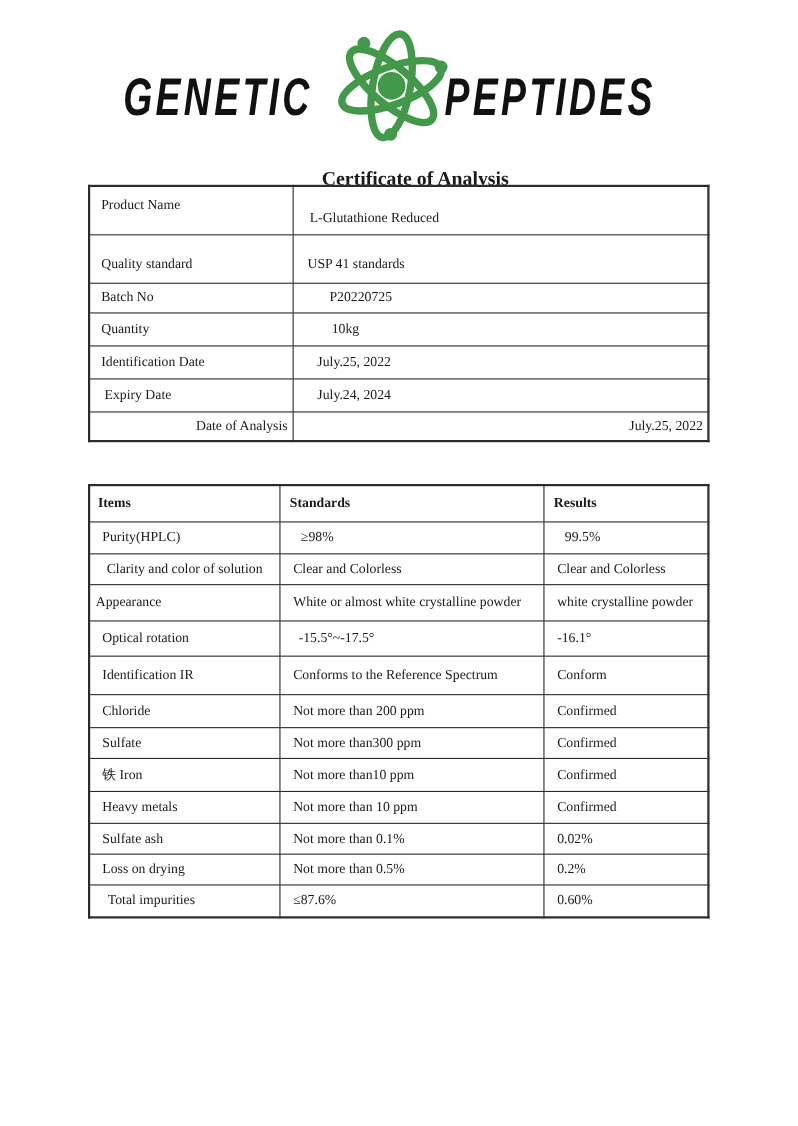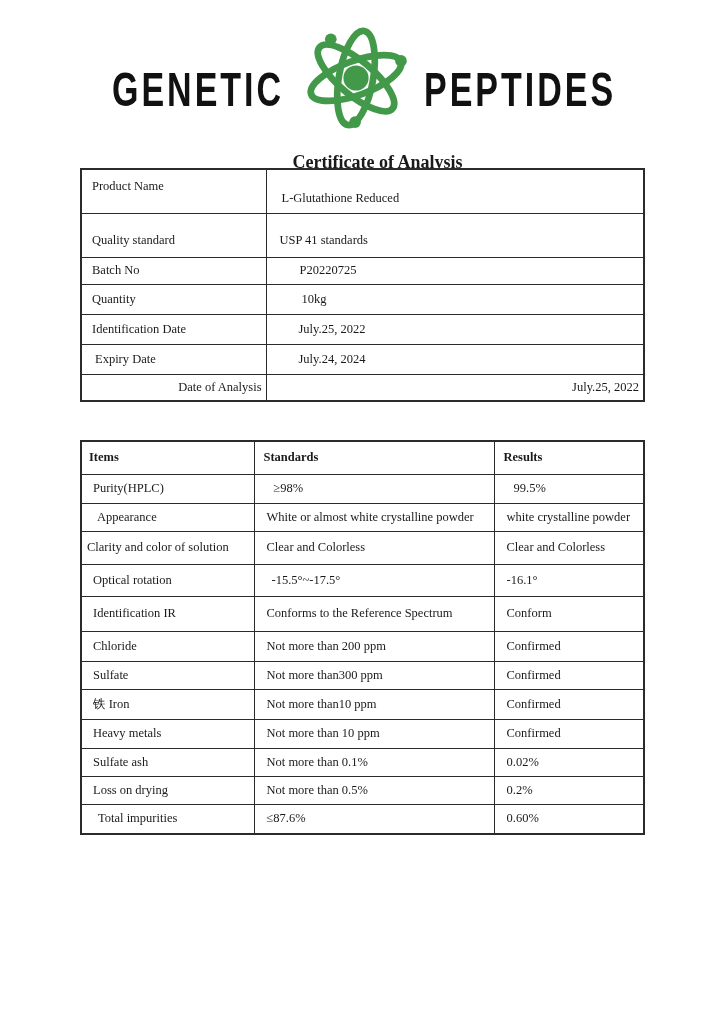--- a/index.html
+++ b/index.html
@@ -7,23 +7,24 @@
     position:relative; width:725px; height:1024px; background:#ffffff;
     font-family:"Liberation Serif", serif; color:#1a1a1a; overflow:hidden;
   }
 
   
   .brand {
     position:absolute; top:70px;
     font-family:"Liberation Sans", sans-serif; font-weight:bold;
     font-size:34px; letter-spacing:3px; line-height:38px; color:#111;
     white-space:nowrap;
+    font-style:italic;
   }
   .brand-left  { left:112px; }
-  .brand-right { left:424px; }
+  .brand-right { left:404px; }
   .stretch { display:inline-block; transform:scaleY(1.42); transform-origin:center; }
   .atom { position:absolute; left:300px; top:24px; width:112px; height:108px; }
   .atom svg { width:100%; height:100%; display:block; }
 
   
   .doc-title {
     position:absolute; top:137px; left:0; width:100%; margin:15px;
     text-align:center; font-size:18px; font-weight:bold;
     text-decoration:underline; text-decoration-thickness:2px; text-underline-offset:4px;
   }
@@ -45,21 +46,21 @@
   #info-table tr:nth-child(4) { height:30px; }
   #info-table tr:nth-child(5) { height:30px; }
   #info-table tr:nth-child(6) { height:30px; }
   #info-table tr:nth-child(7) { height:27px;text-align:right; }
   #info-table tr:nth-child(1) td:first-child { vertical-align:top; padding-top:9px; }
   #info-table tr:nth-child(1) td:last-child  { vertical-align:bottom; padding-bottom:7px; padding-left:15px; }
   #info-table tr:nth-child(2) td             { vertical-align:bottom; padding-bottom:9px;margin-top:16px; }
   #info-table tr:nth-child(2) td:last-child  { padding-left:13px; }
   #info-table tr:nth-child(3) td:last-child  { padding-left:33px; }
   #info-table tr:nth-child(4) td:last-child  { padding-left:35px; }
-  #info-table tr:nth-child(n+5) td:last-child{ padding-left:32px; }
+  #info-table tr:nth-child(n+5) td:last-child{ padding-left:22px; }
   #info-table tr:nth-child(6) td:first-child { padding-left:13px; }
   #info-table tr:nth-child(7) td:first-child { padding-left:17px; }
 
   
   #results-table { top:440px; width:563px; }
   #results-table thead tr { height:33px; }
   #results-table th { font-weight:bold; text-align:left; padding-left:7px; }
   #results-table th:nth-child(n+2) { padding-left:9px; }
   #results-table td:first-child { padding-left:11px;margin-left:20px; }
   #results-table td:nth-child(n+2) { padding-left:12px; }
@@ -163,30 +164,30 @@
         <th>Results</th>
       </tr>
     </thead>
     <tbody>
       <tr>
         <td>Purity(HPLC)</td>
         <td>≥98%</td>
         <td>99.5%</td>
       </tr>
       <tr>
+        <td>Clarity and color of solution</td>
+        <td>Clear and Colorless</td>
+        <td>Clear and Colorless</td>
+      </tr>
+      <tr>
         <td>Appearance</td>
         <td>White or almost white crystalline powder</td>
         <td>white crystalline powder</td>
       </tr>
       <tr>
-        <td>Clarity and color of solution</td>
-        <td>Clear and Colorless</td>
-        <td>Clear and Colorless</td>
-      </tr>
-      <tr>
         <td>Optical rotation</td>
         <td>-15.5°~-17.5°</td>
         <td>-16.1°</td>
       </tr>
       <tr>
         <td>Identification IR</td>
         <td>Conforms to the Reference Spectrum</td>
         <td>Conform</td>
       </tr>
       <tr>

